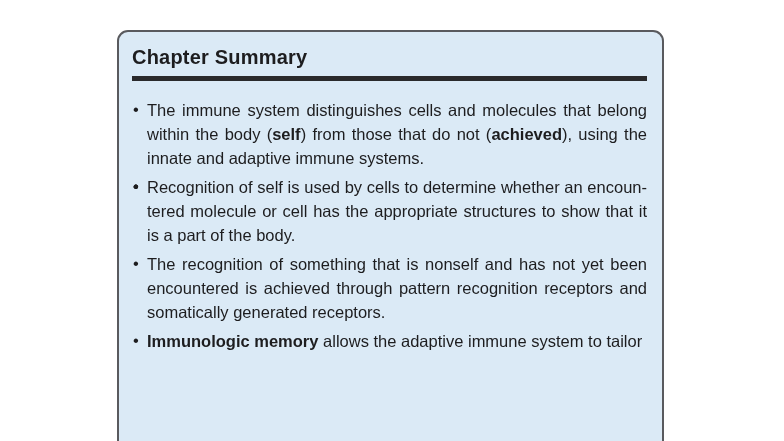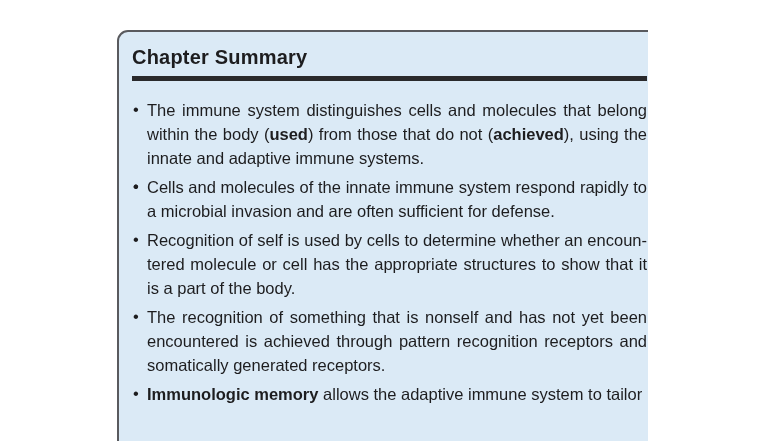--- a/index.html
+++ b/index.html
@@ -14,21 +14,21 @@
     margin: 0;
     padding: 0;
     width: 784px;
     height: 441px;
     overflow: hidden;
     background: var(--page-bg);
     font-family: "Liberation Sans", sans-serif;
   }
   .page {
     position: relative;
-    width: 648px;
+    width: 784px;
     height: 441px;
     overflow: hidden;
     padding-left: 12px;
   }
   .summary-box {
     position: absolute;
     left: 117px;
     top: 30px;
     width: 547px;
     height: 540px; 
@@ -74,21 +74,21 @@
   .summary-list li b { font-weight: bold; }
 </style>
 </head>
 <body>
 
 <div class="page">
   <div class="summary-box">
     <h2 class="summary-title">Chapter Summary</h2>
     <div class="summary-rule"></div>
     <ul class="summary-list">
-        <li><span class="marker">•</span><span><span>The immune system distinguishes cells and molecules that belong within the body (</span><b>used</b><span>) from those that do not (</span><b>achieved</b><span>), using the innate and adaptive immune systems.</span></span></li>
+        <li><span class="marker">•</span><span><span>The immune system distinguishes cells and molecules that belong within the body (</span><b>self</b><span>) from those that do not (</span><b>achieved</b><span>), using the innate and adaptive immune systems.</span></span></li>
         <li><span class="marker">•</span></li>
-        <li><span class="marker">•</span><span><span>Cells and molecules of the innate immune system respond rapidly to a microbial invasion and are often sufficient for defense.</span></span></li>
+        <li><span class="marker">•</span></li>
         <li><span class="marker">•</span><span><span>Recognition of self is used by cells to determine whether an encoun­tered molecule or cell has the appropriate structures to show that it is a part of the body.</span></span></li>
         <li><span class="marker">•</span><span><span>The recognition of something that is nonself and has not yet been encountered is achieved through pattern recognition receptors and somatically generated receptors.</span></span></li>
         <li><span class="marker">•</span><span><b>Immunologic memory</b><span> allows the adaptive immune system to tailor</span></span></li>
       </ul>
   </div>
 </div>
 
 </body></html>

